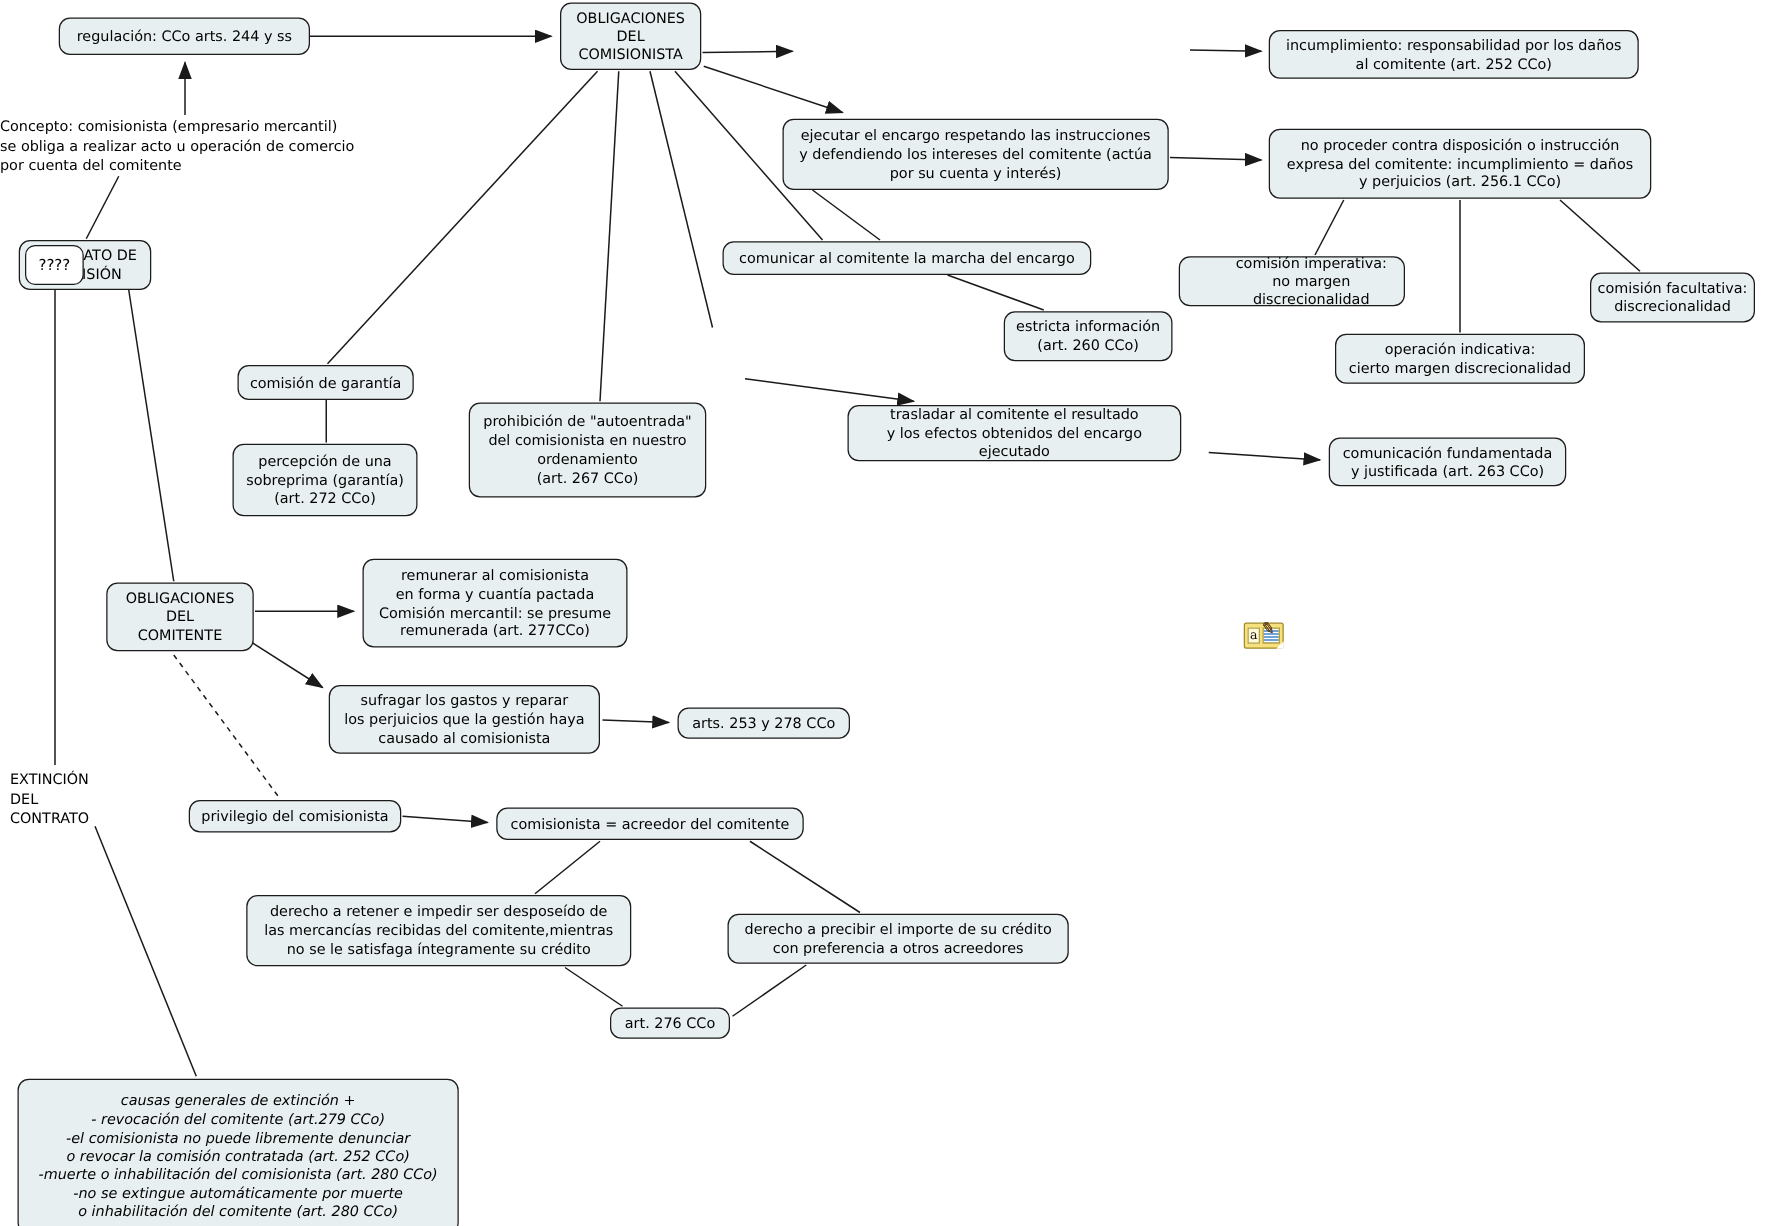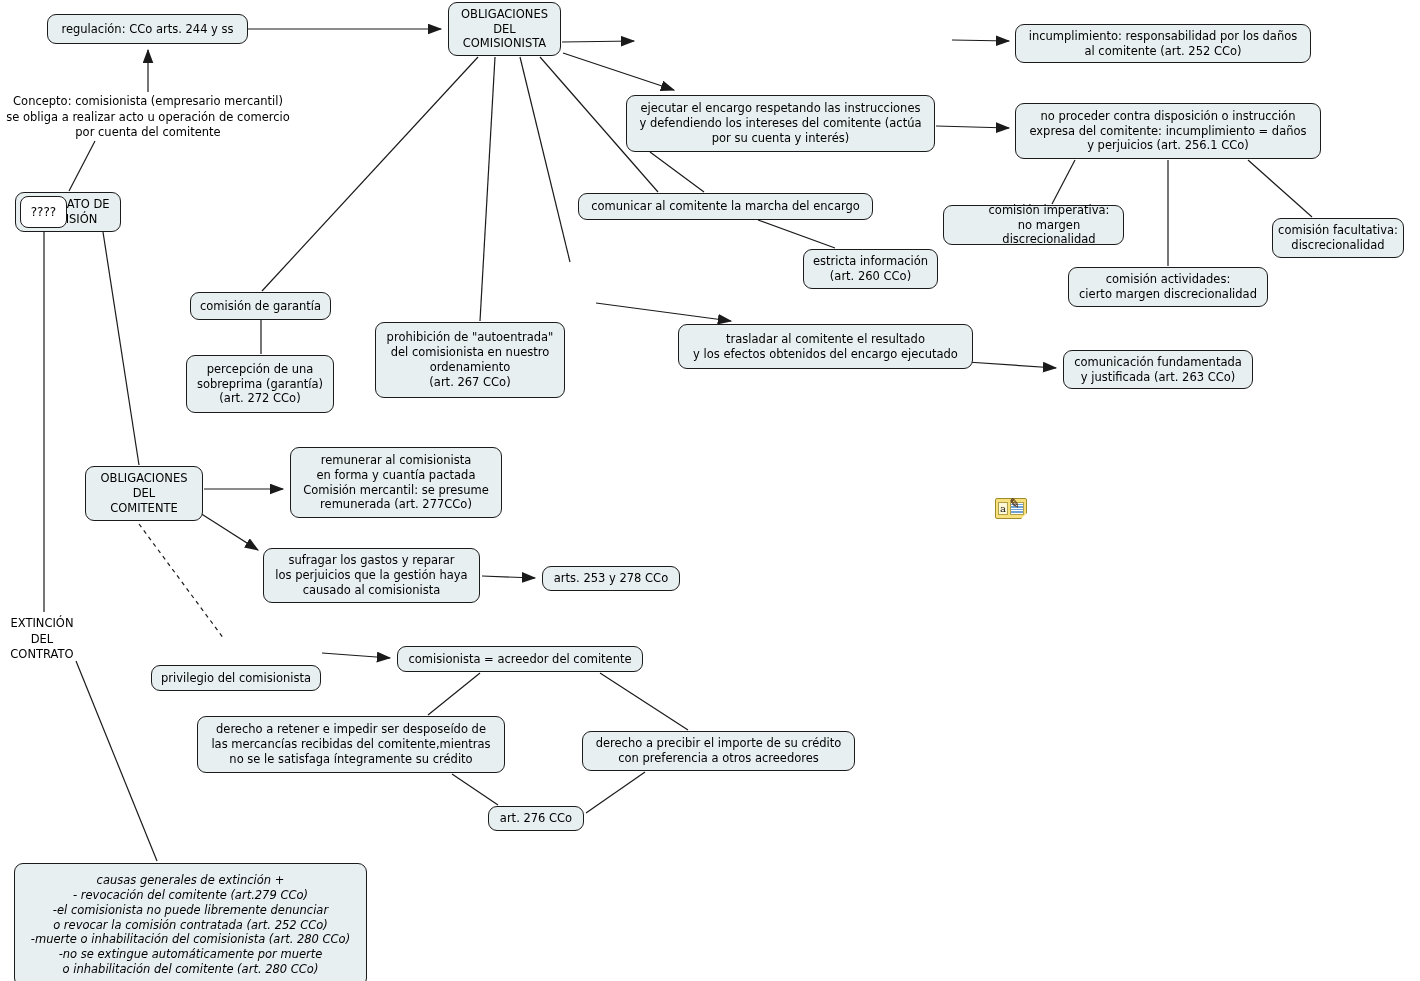--- a/index.html
+++ b/index.html
@@ -11,21 +11,21 @@
   svg.wires{position:absolute;left:0;top:0;z-index:0;}
   .node{
     position:absolute;z-index:1;box-sizing:border-box;
     background:#e8eff1;border:1.5px solid #1b1b1b;border-radius:9px;
     display:flex;align-items:center;justify-content:center;
     font-size:11.5px;line-height:1.3;text-align:center;
     white-space:pre-line;padding:2px 5px;
   }
   .freetext{
     position:absolute;z-index:1;font-size:11.5px;line-height:1.35;
-    text-align:center;white-space:pre-line;
+    text-align:left;white-space:pre-line;
   }
   .overlay-box{
     position:absolute;z-index:5;box-sizing:border-box;
     background:#ffffff;border:1.5px solid #1b1b1b;border-radius:8px;
     display:flex;align-items:center;justify-content:center;
     font-size:12px;
   }
   
   .anno{
     position:absolute;z-index:2;width:32px;height:21px;box-sizing:border-box;
@@ -106,49 +106,49 @@
   <div class="node" style="left:626px;top:95px;width:309px;height:57px;">ejecutar el encargo respetando las instrucciones
 y defendiendo los intereses del comitente (actúa
 por su cuenta y interés)</div>
   <div class="node" style="left:1015px;top:103px;width:306px;height:56px;">no proceder contra disposición o instrucción
 expresa del comitente: incumplimiento = daños
 y perjuicios (art. 256.1 CCo)</div>
   <div class="node" style="left:943px;top:205px;width:181px;height:40px;padding-left:36px;">comisión imperativa:
 no margen discrecionalidad</div>
   <div class="node" style="left:1272px;top:218px;width:132px;height:40px;">comisión facultativa:
 discrecionalidad</div>
-  <div class="node" style="left:1068px;top:267px;width:200px;height:40px;">comisión actividades:
+  <div class="node" style="left:1068px;top:267px;width:200px;height:40px;">operación indicativa:
 cierto margen discrecionalidad</div>
   <div class="node" style="left:578px;top:193px;width:295px;height:27px;">comunicar al comitente la marcha del encargo</div>
   <div class="node" style="left:803px;top:249px;width:135px;height:40px;">estricta información
 (art. 260 CCo)</div>
   <div class="node" style="left:375px;top:322px;width:190px;height:76px;">prohibición de "autoentrada"
 del comisionista en nuestro
 ordenamiento
 (art. 267 CCo)</div>
   <div class="node" style="left:190px;top:292px;width:141px;height:28px;">comisión de garantía</div>
   <div class="node" style="left:186px;top:355px;width:148px;height:58px;">percepción de una
 sobreprima (garantía)
 (art. 272 CCo)</div>
-  <div class="node" style="left:678px;top:324px;width:295px;height:45px;">trasladar al comitente el resultado
+  <div class="node" style="left:678px;top:324px;width:267px;height:45px;">trasladar al comitente el resultado
 y los efectos obtenidos del encargo ejecutado</div>
   <div class="node" style="left:1063px;top:350px;width:190px;height:39px;">comunicación fundamentada
 y justificada (art. 263 CCo)</div>
   <div class="node" style="left:85px;top:466px;width:118px;height:55px;">OBLIGACIONES
 DEL
 COMITENTE</div>
   <div class="node" style="left:290px;top:447px;width:212px;height:71px;">remunerar al comisionista
 en forma y cuantía pactada
 Comisión mercantil: se presume
 remunerada (art. 277CCo)</div>
   <div class="node" style="left:263px;top:548px;width:217px;height:55px;">sufragar los gastos y reparar
 los perjuicios que la gestión haya
 causado al comisionista</div>
   <div class="node" style="left:542px;top:566px;width:138px;height:25px;">arts. 253 y 278 CCo</div>
-  <div class="node" style="left:151px;top:640px;width:170px;height:26px;margin-top:25px;">privilegio del comisionista</div>
+  <div class="node" style="left:151px;top:640px;width:170px;height:26px;">privilegio del comisionista</div>
   <div class="node" style="left:397px;top:646px;width:246px;height:26px;">comisionista = acreedor del comitente</div>
   <div class="node" style="left:197px;top:716px;width:308px;height:57px;">derecho a retener e impedir ser desposeído de
 las mercancías recibidas del comitente,mientras
 no se le satisfaga íntegramente su crédito</div>
   <div class="node" style="left:582px;top:731px;width:273px;height:40px;">derecho a precibir el importe de su crédito
 con preferencia a otros acreedores</div>
   <div class="node" style="left:488px;top:806px;width:96px;height:25px;">art. 276 CCo</div>
   <div class="node" style="left:14px;top:863px;width:353px;height:124px;font-style:italic;">causas generales de extinción +
 - revocación del comitente (art.279 CCo)
 -el comisionista no puede libremente denunciar

